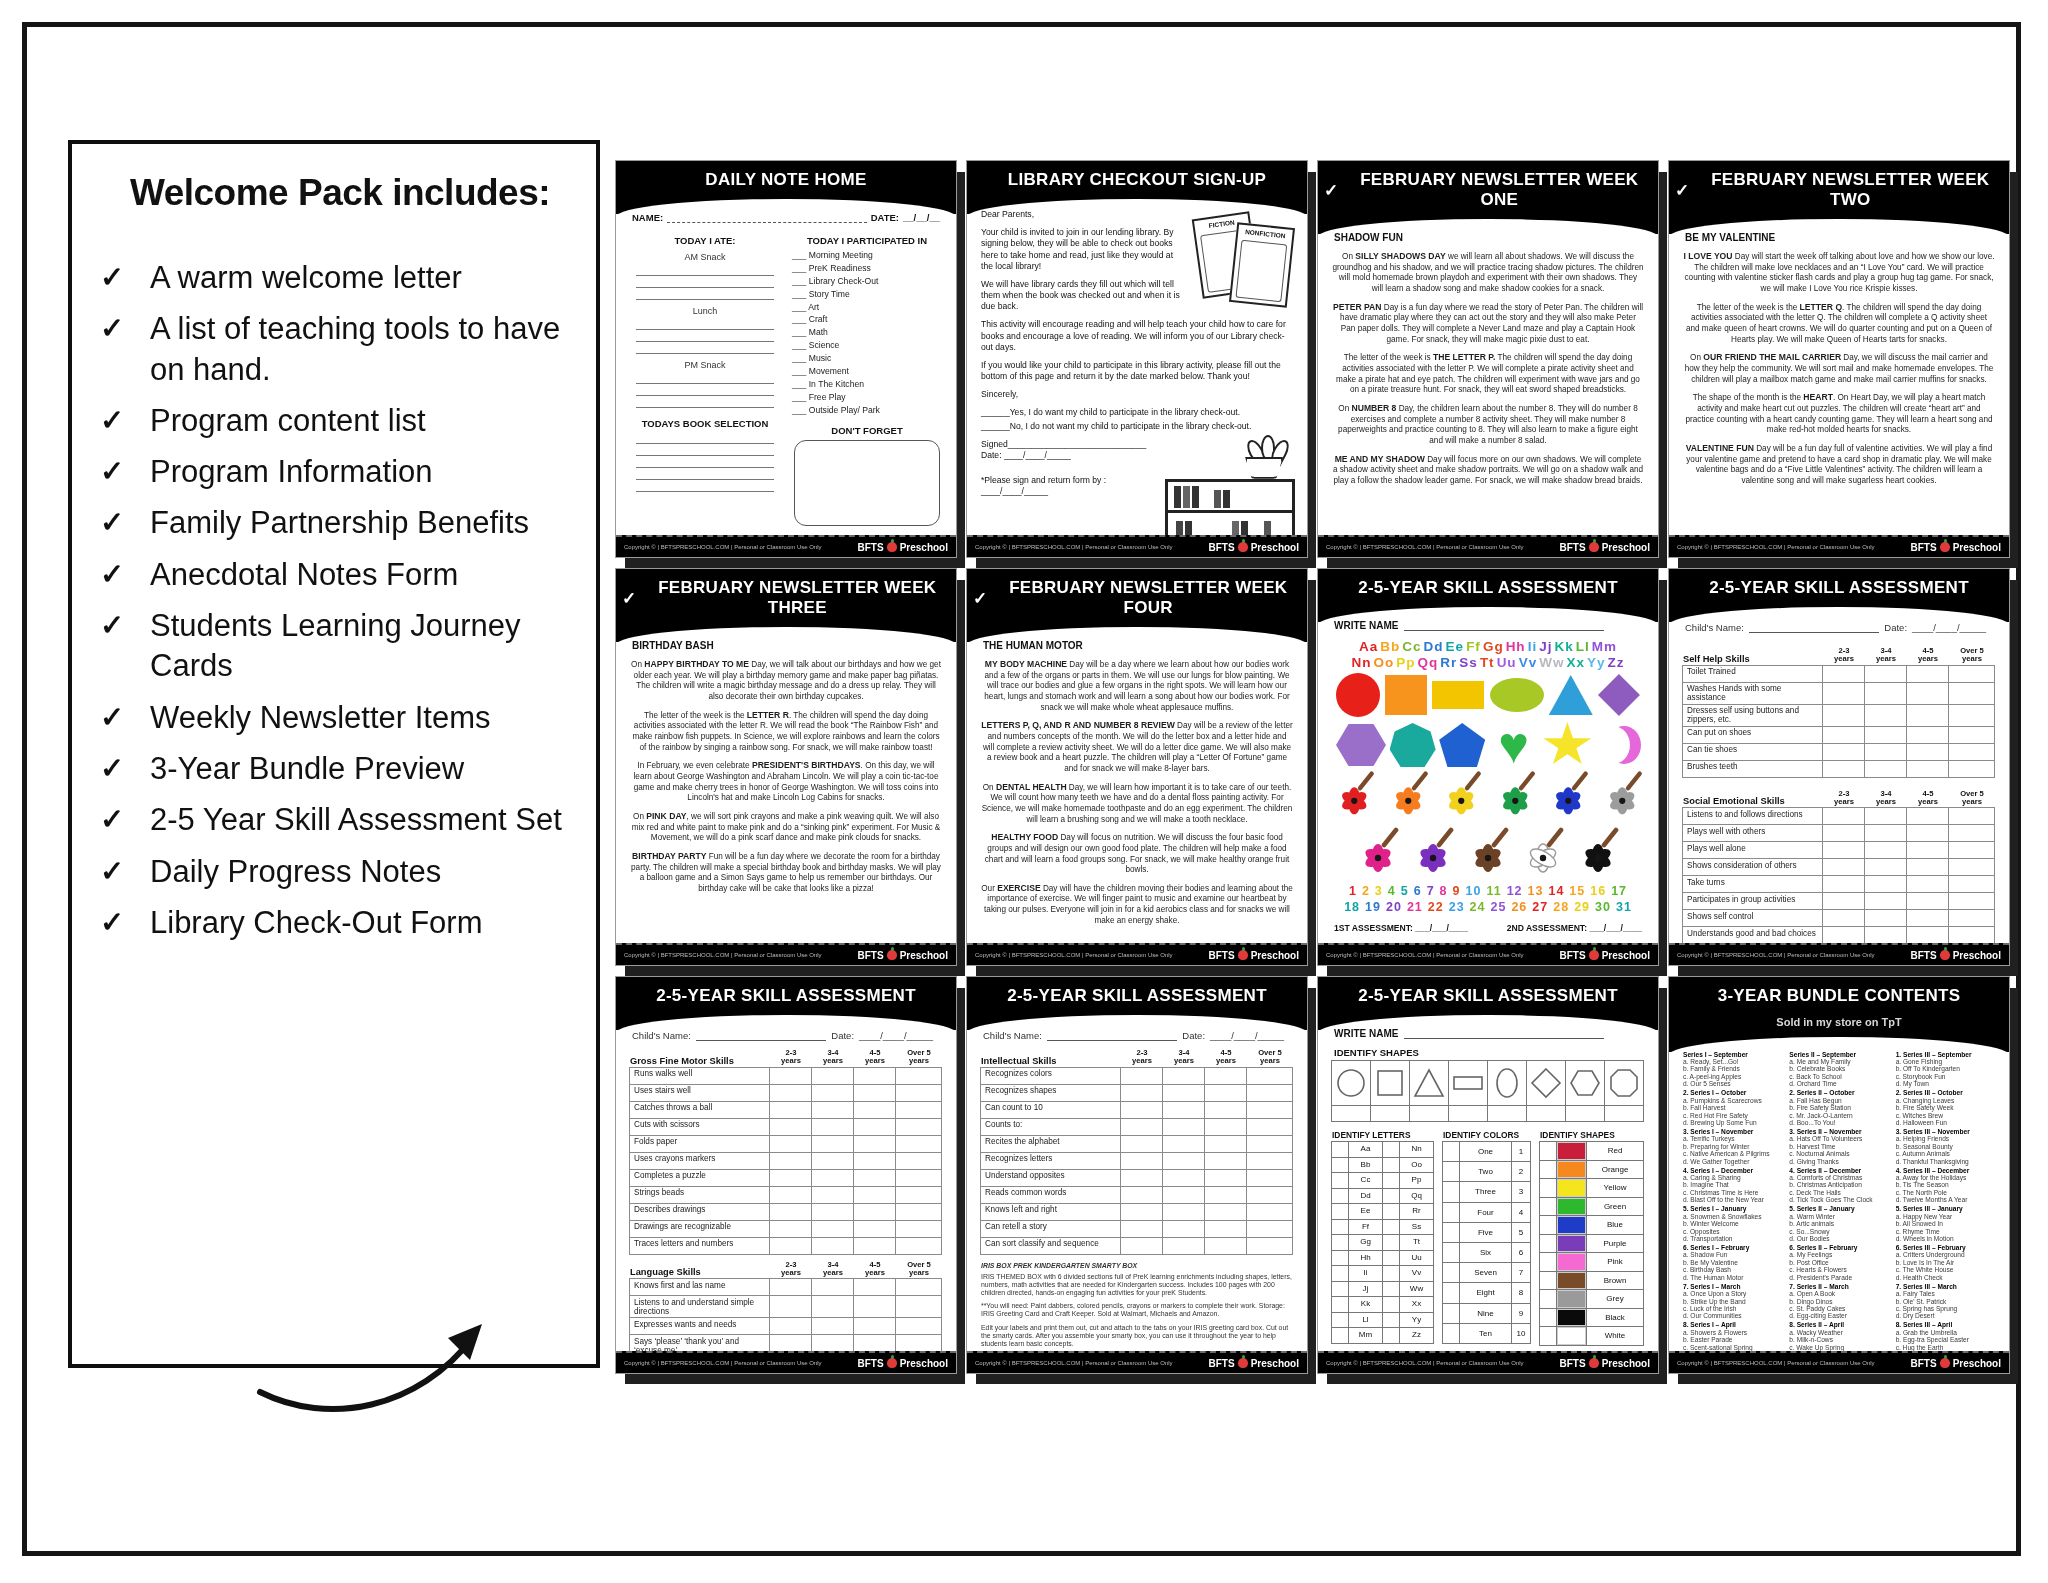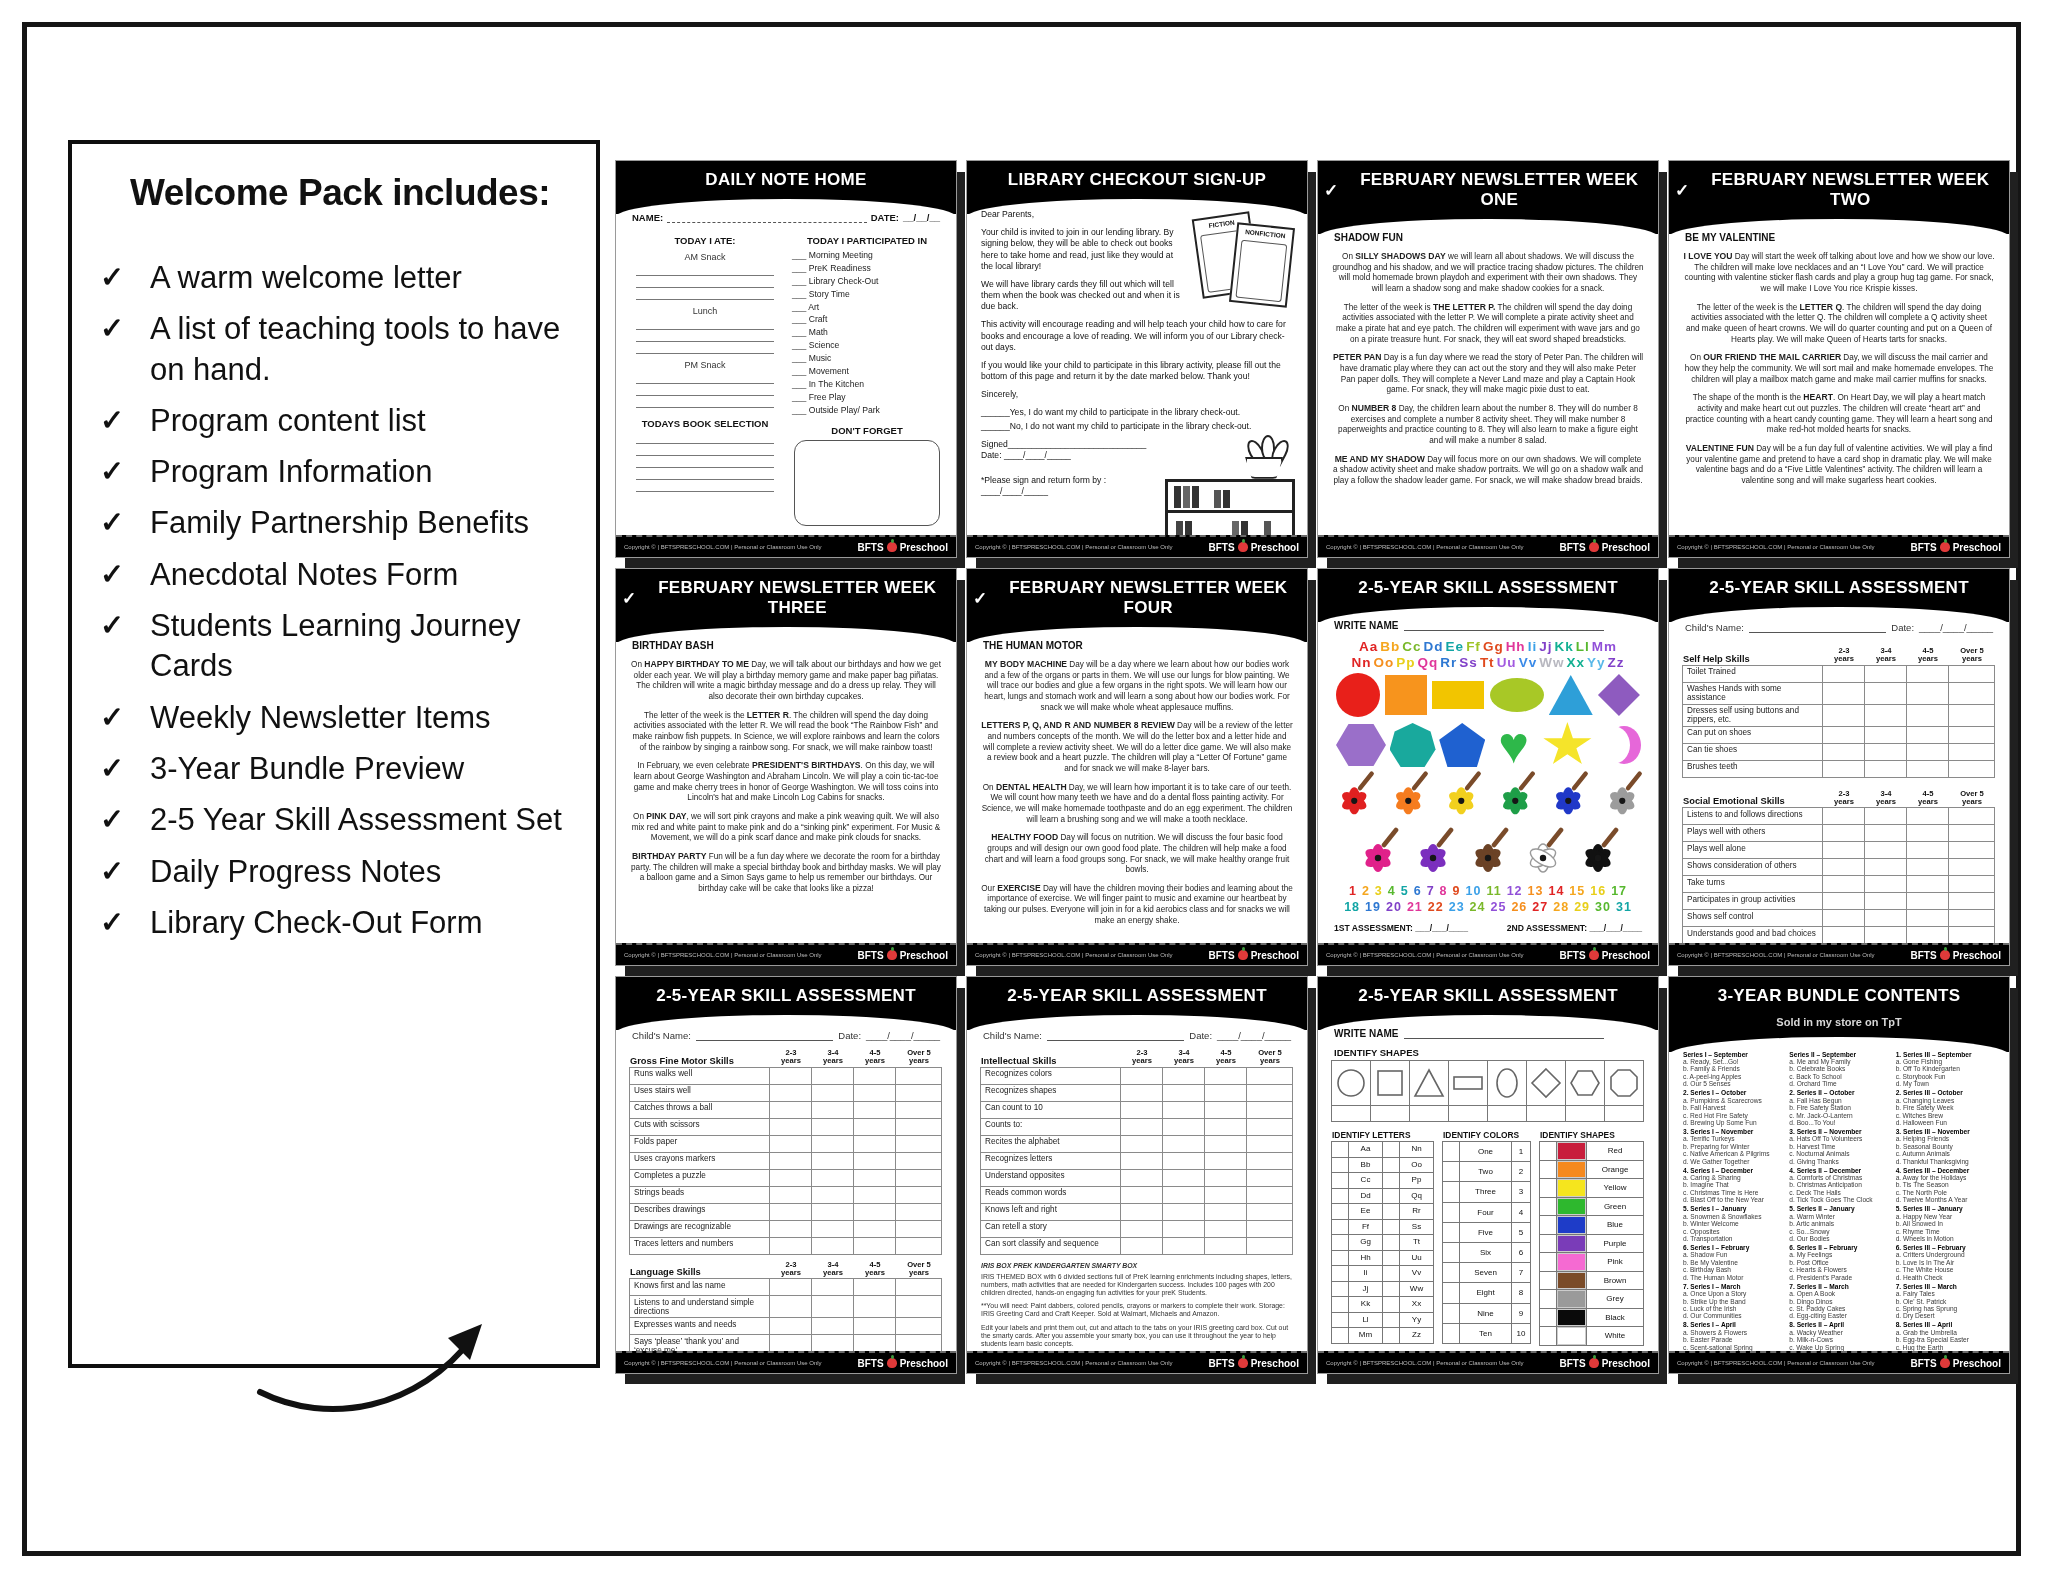--- a/index.html
+++ b/index.html
@@ -54,21 +54,21 @@
   .leaf{position:absolute;width:10px;height:22px;background:#fff;border:2px solid #222;border-radius:50% 50% 0 50%;}
   .lib-sig{clear:none;font-size:8.6px;margin-top:6px;}
   .lib-note{font-size:8.6px;margin-top:14px;}
 
   
   .nl-h{font-weight:bold;font-size:10px;margin:3px 0 8px 2px;}
   .np{font-size:8.2px;line-height:1.3;margin:0 0 7px 0;color:#1d1d1d;text-align:center;}
   .np b{font-size:8.6px;}
 
   
-  .as-name{display:flex;font-size:9.5px;color:#333;margin:4px 2px 14px 2px;gap:5px;align-items:flex-end;}
+  .as-name{display:flex;font-size:9.5px;color:#333;margin:4px 9px 14px 2px;gap:5px;align-items:flex-end;}
   .as-name .bl{flex:1;border-bottom:1px solid #555;height:11px;}
   .skt{margin-bottom:12px;}
   .skt .hd{display:grid;grid-template-columns:1fr 42px 42px 42px 46px;align-items:end;margin-bottom:2px;}
   .skt .hd .lbl{font-weight:bold;font-size:9.3px;}
   .yc{text-align:center;font-size:7.6px;font-weight:bold;line-height:1.1;}
   .yc span{display:block;}
   .srow{display:grid;grid-template-columns:1fr 42px 42px 42px 46px;}
   .srow>div{border:1px solid #8a8a8a;margin:-1px 0 0 -1px;min-height:13px;background:#fff;}
   .srow .rl{font-size:8.2px;padding:1.5px 4px;color:#222;}
 
@@ -353,22 +353,22 @@
       <div class="t">
           <span>✓</span>
           <span>FEBRUARY NEWSLETTER WEEK ONE</span>
         </div>
     </div>
     <div class="doc-body">
       <div class="nl-h">SHADOW FUN</div>
       <div>
 
       <p class="np"><span>On </span><b>SILLY SHADOWS DAY</b><span> we will learn all about shadows. We will discuss the groundhog and his shadow, and we will practice tracing shadow pictures. The children will mold homemade brown playdoh and experiment with their own shadows. They will learn a shadow song and make shadow cookies for a snack.</span></p>
+          <p class="np"><span></span><b>PETER PAN</b><span> Day is a fun day where we read the story of Peter Pan. The children will have dramatic play where they can act out the story and they will also make Peter Pan paper dolls. They will complete a Never Land maze and play a Captain Hook game. For snack, they will make magic pixie dust to eat.</span></p>
           <p class="np"><span>The letter of the week is </span><b>THE LETTER P.</b><span> The children will spend the day doing activities associated with the letter P. We will complete a pirate activity sheet and make a pirate hat and eye patch. The children will experiment with wave jars and go on a pirate treasure hunt. For snack, they will eat sword shaped breadsticks.</span></p>
-          <p class="np"><span></span><b>PETER PAN</b><span> Day is a fun day where we read the story of Peter Pan. The children will have dramatic play where they can act out the story and they will also make Peter Pan paper dolls. They will complete a Never Land maze and play a Captain Hook game. For snack, they will make magic pixie dust to eat.</span></p>
           <p class="np"><span>On </span><b>NUMBER 8</b><span> Day, the children learn about the number 8. They will do number 8 exercises and complete a number 8 activity sheet. They will make number 8 paperweights and practice counting to 8. They will also learn to make a figure eight and will make a number 8 salad.</span></p>
           <p class="np"><span></span><b>ME AND MY SHADOW</b><span> Day will focus more on our own shadows. We will complete a shadow activity sheet and make shadow portraits. We will go on a shadow walk and play a follow the shadow leader game. For snack, we will make shadow bread braids.</span></p>
         </div>
     </div>
     <div class="doc-foot">
       <span class="cp">Copyright © | BFTSPRESCHOOL.COM | Personal or Classroom Use Only</span>
       <span class="brand">
           <b>BFTS</b>
           <span class="apple"></span>
           <b>Preschool</b>

